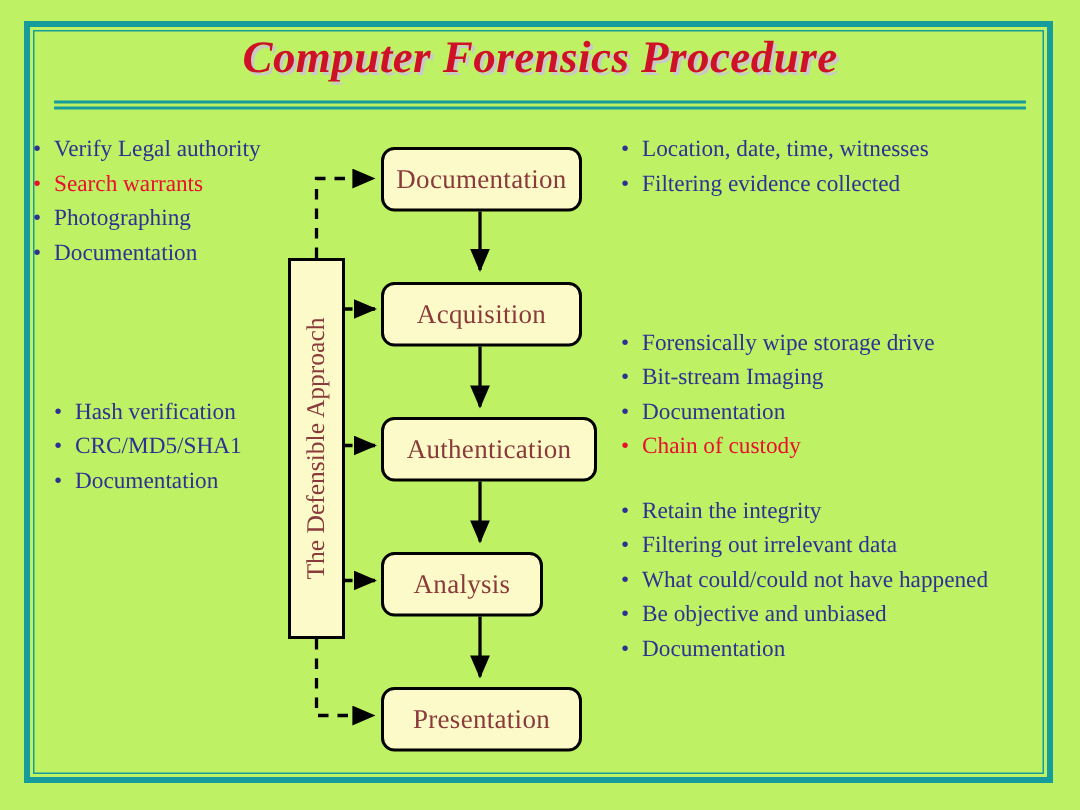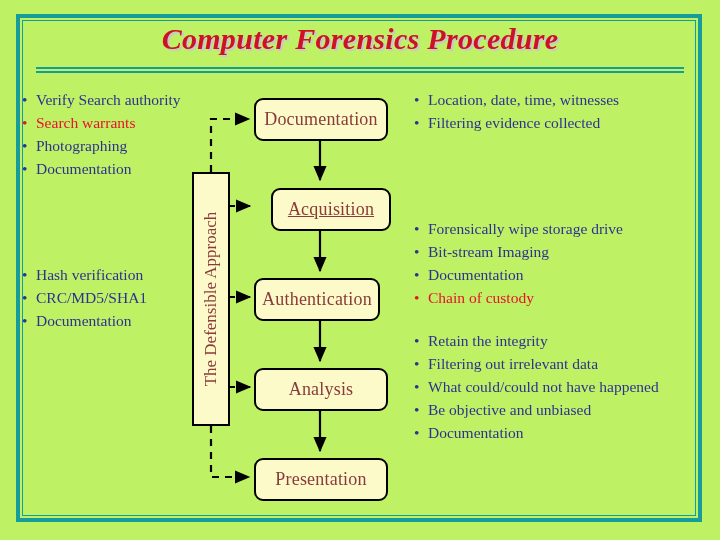--- a/index.html
+++ b/index.html
@@ -141,26 +141,26 @@
 
 <div id="slide">
 
   <div class="frame-outer"></div>
   <div class="frame-inner"></div>
 
   <div class="title">Computer Forensics Procedure</div>
   <div class="title-rule"></div>
 
   <div class="blist" id="left0" style="left:22px; top:88px;">
-      <div class="bitem">Verify Search authority</div>
+      <div class="bitem">Verify Legal authority</div>
       <div class="bitem red">Search warrants</div>
       <div class="bitem">Photographing</div>
       <div class="bitem">Documentation</div>
     </div>
-  <div class="blist" id="left1" style="left:22px; top:263px;">
+  <div class="blist" id="left1" style="left:22px; top:263px;padding-left:14px;">
       <div class="bitem">Hash verification</div>
       <div class="bitem">CRC/MD5/SHA1</div>
       <div class="bitem">Documentation</div>
     </div>
 
   <div class="blist" id="right0" style="left:414px; top:88px;">
       <div class="bitem">Location, date, time, witnesses</div>
       <div class="bitem">Filtering evidence collected</div>
     </div>
   <div class="blist" id="right1" style="left:414px; top:217px;">
@@ -192,22 +192,22 @@
     <path d="M211,172 L211,119 L249,119" fill="none" stroke="#000" stroke-width="2.2" stroke-dasharray="7,6" marker-end="url(#ah)"></path>
 
     <path d="M211,426 L211,477 L249,477" fill="none" stroke="#000" stroke-width="2.2" stroke-dasharray="7,6" marker-end="url(#ah)"></path>
 
     <line x1="230" y1="206" x2="250" y2="206" stroke="#000" stroke-width="2.2" stroke-dasharray="5,4" marker-end="url(#ah)"></line>
     <line x1="230" y1="297" x2="250" y2="297" stroke="#000" stroke-width="2.2" stroke-dasharray="5,4" marker-end="url(#ah)"></line>
     <line x1="230" y1="387" x2="250" y2="387" stroke="#000" stroke-width="2.2" stroke-dasharray="5,4" marker-end="url(#ah)"></line>
   </svg>
 
   <div class="fbox" style="left:254px; top:98px; width:134px; height:43px;">Documentation</div>
-  <div class="fbox" style="left:271px; top:188px; width:120px; height:43px;text-decoration:underline;">Acquisition</div>
-  <div class="fbox" style="left:254px; top:278px; width:126px; height:43px;">Authentication</div>
-  <div class="fbox" style="left:254px; top:368px; width:134px; height:43px;">Analysis</div>
+  <div class="fbox" style="left:254px; top:188px; width:134px; height:43px;">Acquisition</div>
+  <div class="fbox" style="left:254px; top:278px; width:144px; height:43px;">Authentication</div>
+  <div class="fbox" style="left:254px; top:368px; width:108px; height:43px;">Analysis</div>
   <div class="fbox" style="left:254px; top:458px; width:134px; height:43px;text-align:center;">Presentation</div>
 
   <div class="vbox">
     <div class="vlabel">The Defensible Approach</div>
   </div>
 
 </div>
 
 </body></html>

